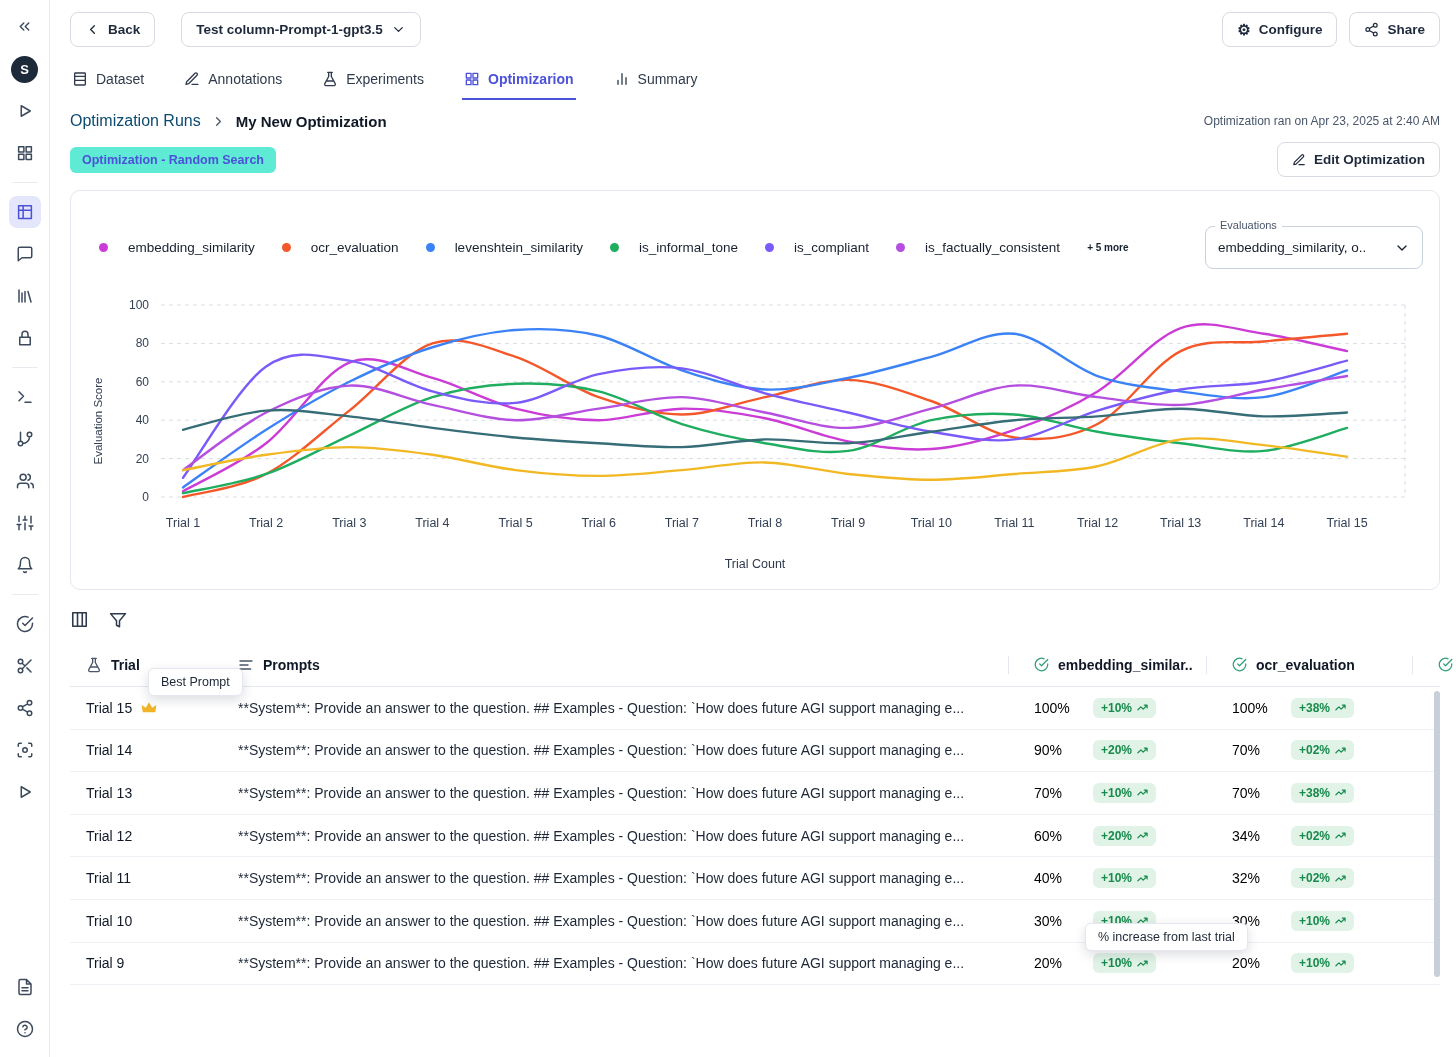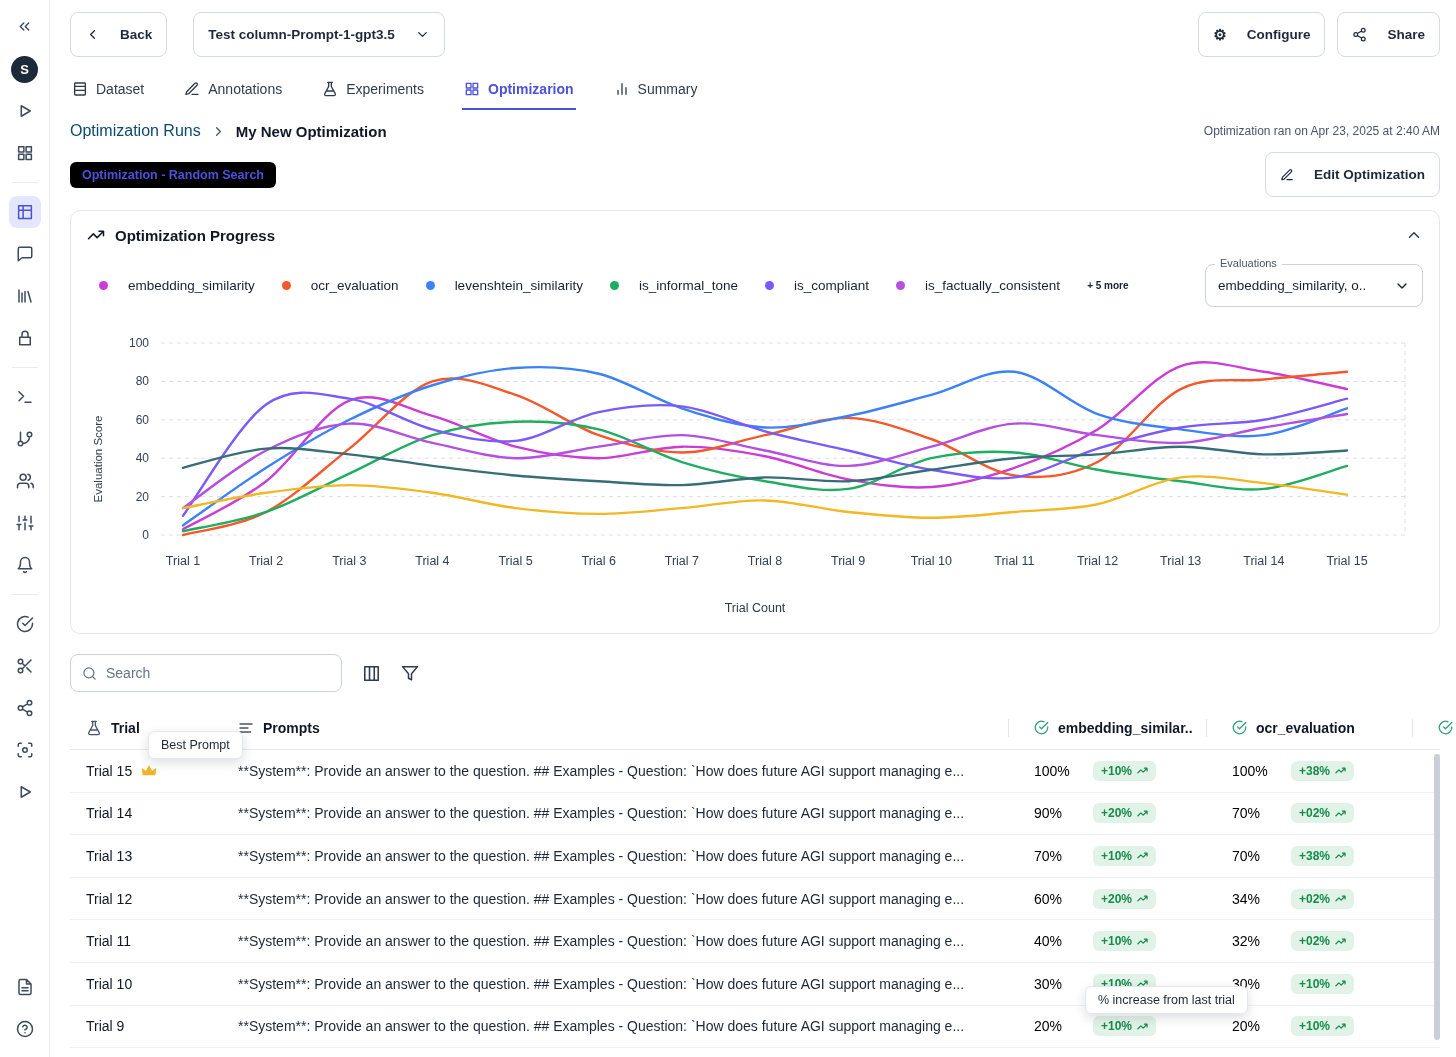--- a/index.html
+++ b/index.html
@@ -14,59 +14,59 @@
   .sb-item{width:32px;height:32px;border-radius:8px;display:flex;align-items:center;justify-content:center;
     color:#3d4a5c;cursor:pointer}
   .sb-item.active{background:#e4e7fb;color:#4c51d9}
   .sb-avatar{width:27px;height:27px;border-radius:50%;background:#1d2a3a;color:#fff;font-size:13px;
     font-weight:700;display:flex;align-items:center;justify-content:center;margin:4px 0 2px}
   .sb-divider{width:26px;height:1px;background:#e7eaef;margin:3px 0}
   .sb-bottom{margin-top:auto;display:flex;flex-direction:column;gap:10px;align-items:center}
 
   
   .main{margin-left:50px;padding:12px 16px 0 20px}
-  .btn{display:inline-flex;align-items:center;gap:20px;height:45px;padding:0 14px;border:1px solid #d7dbe2;
+  .btn{display:inline-flex;align-items:center;gap:8px;height:35px;padding:0 14px;border:1px solid #d7dbe2;
     border-radius:8px;background:#fff;font-size:13.5px;font-weight:600;color:#1e293b;cursor:pointer;white-space:nowrap}
   .topbar{display:flex;align-items:center}
   .model-select{margin-left:26px;min-width:228px;justify-content:space-between;font-weight:600}
   .topbar-right{margin-left:auto;display:flex;gap:12px}
   .glyph{font-size:15px;line-height:1}
 
   .tabs{display:flex;gap:36px;margin-top:16px}
   .tab{display:flex;align-items:center;gap:8px;padding:8px 2px 11px;font-size:14px;font-weight:500;
     color:#2f3b4c;border-bottom:2.5px solid transparent;cursor:pointer}
   .tab.active{color:#4c51d9;border-color:#4c51d9;font-weight:700}
 
   .crumb-row{display:flex;align-items:center;margin-top:12px;gap:10px}
   .crumb-parent{font-size:16px;color:#0c4a6e;cursor:pointer}
   .crumb-sep{color:#49566a;display:flex}
   .crumb-current{font-size:15px;font-weight:700;color:#101826}
   .run-info{margin-left:auto;font-size:12px;color:#49566a}
 
   .badge-row{display:flex;align-items:center;margin-top:12px}
-  .run-badge{background:#000000;color:#4c51d9;font-size:12.5px;font-weight:600;padding:6px 12px;border-radius:6px}
+  .run-badge{background:#5eead4;color:#4c51d9;font-size:12.5px;font-weight:600;padding:6px 12px;border-radius:6px}
   .badge-row .btn{margin-left:auto}
 
   
   .card{margin-top:13px;border:1px solid #e4e8ee;border-radius:10px;padding:15px 16px 18px}
   .card-head{display:flex;align-items:center;gap:10px}
   .card-title{font-size:15px;font-weight:700;color:#101826}
   .card-collapse{margin-left:auto;color:#2f3b4c;cursor:pointer}
   .legend-row{display:flex;align-items:center;margin-top:20px;padding-left:12px}
   .legend{display:flex;align-items:center;gap:27px}
   .legend-item{display:flex;align-items:center;gap:20px;font-size:13.5px;color:#18212f}
   .dot{width:9px;height:9px;border-radius:50%}
   .legend-more{font-size:10px;font-weight:700;margin-left:27px}
   .eval-select{margin-left:auto;position:relative;width:218px;height:43px;border:1px solid #c9d1dc;border-radius:8px;
     display:flex;align-items:center;justify-content:space-between;padding:0 12px;font-size:13.5px;color:#16202e;cursor:pointer}
   .eval-label{position:absolute;top:-8px;left:9px;background:#fff;padding:0 5px;font-size:11px;color:#49566a}
   .chart-zone{margin-top:26px;display:flex;align-items:stretch}
   .y-axis-title{width:22px;display:flex;align-items:center;justify-content:center}
   .y-axis-title span{transform:rotate(-90deg);white-space:nowrap;font-size:11.5px;color:#2f3b4c}
-  .x-axis-title{text-align:center;font-size:12.5px;color:#2f3b4c;margin-top:16px}
+  .x-axis-title{text-align:center;font-size:12.5px;color:#2f3b4c;margin-top:10px}
 
   
   .toolbar{display:flex;align-items:center;gap:20px;margin-top:20px}
   .search-box{width:272px;height:38px;border:1px solid #c9d1dc;border-radius:8px;display:flex;align-items:center;
     gap:9px;padding:0 11px;color:#64748b}
   .search-box input{border:0;outline:0;font-size:14px;width:100%;color:#16202e;font-family:inherit}
   .search-box input::placeholder{color:#64748b}
   .tool-ic{color:#2f3b4c;cursor:pointer}
 
   
@@ -299,33 +299,20 @@
       <span class="i">
           <svg viewBox="0 0 24 24" width="14" height="14" fill="none" stroke="currentColor" stroke-width="2" stroke-linecap="round" stroke-linejoin="round">
             <path d="M12 20h9M16.5 3.5a2.1 2.1 0 0 1 3 3L7 19l-4 1 1-4z"></path>
           </svg>
         </span>
       <span>Edit Optimization</span>
     </button>
   </div>
 
   <div class="card">
-    <div class="card-head">
-      <span class="i" style="color:#101826">
-          <svg viewBox="0 0 24 24" width="18" height="18" fill="none" stroke="currentColor" stroke-width="2" stroke-linecap="round" stroke-linejoin="round">
-            <path d="M22 7l-8.5 8.5-5-5L2 17M16 7h6v6"></path>
-          </svg>
-        </span>
-      <span class="card-title">Optimization Progress</span>
-      <span class="card-collapse i">
-          <svg viewBox="0 0 24 24" width="18" height="18" fill="none" stroke="currentColor" stroke-width="2" stroke-linecap="round" stroke-linejoin="round">
-            <path d="M18 15l-6-6-6 6"></path>
-          </svg>
-        </span>
-    </div>
     <div class="legend-row">
       <div class="legend" id="legend">
           <div class="legend-item">
             <span class="dot" style="background:#cb3cd6"></span>
                  <span>embedding_similarity</span>
           </div>
           <div class="legend-item">
             <span class="dot" style="background:#f4582a"></span>
                  <span>ocr_evaluation</span>
           </div>
@@ -397,28 +384,20 @@
           <path d="M74,182.8C87.85714285714286,164.24,129.42857142857142,90.96,157.14285714285714,71.44C184.85714285714286,51.92,212.57142857142856,61.52000000000001,240.28571428571428,65.68C268,69.84,295.7142857142857,89.35999999999999,323.42857142857144,96.39999999999999C351.14285714285717,103.44,378.85714285714283,110.8,406.57142857142856,107.92C434.2857142857143,105.04,461.99999999999994,84.88000000000001,489.71428571428567,79.12C517.4285714285713,73.36,545.1428571428571,70.15999999999998,572.8571428571429,73.35999999999999C600.5714285714287,76.55999999999999,628.2857142857143,90.96,656,98.32C683.7142857142857,105.67999999999999,711.4285714285714,111.11999999999999,739.1428571428571,117.52C766.8571428571428,123.92,794.5714285714286,132.24,822.2857142857142,136.72C849.9999999999999,141.2,877.7142857142856,147.92000000000002,905.4285714285713,144.4C933.1428571428571,140.88,960.8571428571428,123.92,988.5714285714286,115.6C1016.2857142857143,107.27999999999999,1044,99.27999999999999,1071.7142857142858,94.47999999999999C1099.4285714285716,89.67999999999999,1127.142857142857,91.60000000000001,1154.857142857143,86.80000000000001C1182.5714285714287,82.00000000000001,1224.142857142857,69.2,1238,65.68" fill="none" stroke="#7a5af8" stroke-width="2.4" stroke-linecap="round"></path>
           <path d="M74,175.12C87.85714285714286,165.52,129.42857142857142,131.6,157.14285714285714,117.52C184.85714285714286,103.44,212.57142857142856,91.92000000000002,240.28571428571428,90.64000000000001C268,89.36000000000001,295.7142857142857,104.08000000000001,323.42857142857144,109.84C351.14285714285717,115.6,378.85714285714283,124.55999999999999,406.57142857142856,125.19999999999999C434.2857142857143,125.83999999999999,461.99999999999994,117.52,489.71428571428567,113.67999999999999C517.4285714285713,109.83999999999999,545.1428571428571,101.52,572.8571428571429,102.16C600.5714285714287,102.8,628.2857142857143,112.39999999999999,656,117.52C683.7142857142857,122.64,711.4285714285714,133.51999999999998,739.1428571428571,132.88C766.8571428571428,132.24,794.5714285714286,120.71999999999998,822.2857142857142,113.67999999999999C849.9999999999999,106.64,877.7142857142856,92.56000000000002,905.4285714285713,90.64000000000001C933.1428571428571,88.72000000000001,960.8571428571428,98.96,988.5714285714286,102.16C1016.2857142857143,105.36,1044,111.12,1071.7142857142858,109.84C1099.4285714285716,108.56,1127.142857142857,99.27999999999999,1154.857142857143,94.47999999999999C1182.5714285714287,89.67999999999999,1224.142857142857,83.27999999999999,1238,81.03999999999999" fill="none" stroke="#b44fe0" stroke-width="2.4" stroke-linecap="round"></path>
           <path d="M74,134.8C87.85714285714286,131.60000000000002,129.42857142857142,117.84,157.14285714285714,115.6C184.85714285714286,113.35999999999999,212.57142857142856,118.48,240.28571428571428,121.36C268,124.24,295.7142857142857,129.35999999999999,323.42857142857144,132.88C351.14285714285717,136.4,378.85714285714283,139.92000000000002,406.57142857142856,142.48000000000002C434.2857142857143,145.04000000000002,461.99999999999994,146.64000000000001,489.71428571428567,148.24C517.4285714285713,149.84,545.1428571428571,152.71999999999997,572.8571428571429,152.07999999999998C600.5714285714287,151.44,628.2857142857143,145.04,656,144.4C683.7142857142857,143.76000000000002,711.4285714285714,149.52,739.1428571428571,148.24C766.8571428571428,146.96,794.5714285714286,140.56,822.2857142857142,136.72C849.9999999999999,132.88,877.7142857142856,127.75999999999999,905.4285714285713,125.19999999999999C933.1428571428571,122.63999999999999,960.8571428571428,123.28,988.5714285714286,121.36C1016.2857142857143,119.44,1044,113.67999999999999,1071.7142857142858,113.67999999999999C1099.4285714285716,113.67999999999999,1127.142857142857,120.72,1154.857142857143,121.36C1182.5714285714287,122,1224.142857142857,118.16,1238,117.52" fill="none" stroke="#366d77" stroke-width="2.4" stroke-linecap="round"></path>
           <path d="M74,175.12C87.85714285714286,172.56,129.42857142857142,163.6,157.14285714285714,159.76C184.85714285714286,155.92,212.57142857142856,152.07999999999998,240.28571428571428,152.07999999999998C268,152.07999999999998,295.7142857142857,155.92,323.42857142857144,159.76C351.14285714285717,163.6,378.85714285714283,171.6,406.57142857142856,175.12C434.2857142857143,178.64000000000001,461.99999999999994,180.88,489.71428571428567,180.88C517.4285714285713,180.88,545.1428571428571,177.36,572.8571428571429,175.12C600.5714285714287,172.88,628.2857142857143,166.8,656,167.44C683.7142857142857,168.07999999999998,711.4285714285714,176.08,739.1428571428571,178.96C766.8571428571428,181.84,794.5714285714286,184.72,822.2857142857142,184.72C849.9999999999999,184.72,877.7142857142856,181.20000000000002,905.4285714285713,178.96C933.1428571428571,176.72,960.8571428571428,177.04,988.5714285714286,171.28C1016.2857142857143,165.52,1044,147.92000000000002,1071.7142857142858,144.4C1099.4285714285716,140.88,1127.142857142857,147.28,1154.857142857143,150.16C1182.5714285714287,153.04,1224.142857142857,159.76,1238,161.68" fill="none" stroke="#f2b824" stroke-width="2.4" stroke-linecap="round"></path>
         </svg>
     </div>
     <div class="x-axis-title">Trial Count</div>
   </div>
 
   <div class="toolbar">
-    <div class="search-box">
-      <span class="i">
-          <svg viewBox="0 0 24 24" width="15" height="15" fill="none" stroke="currentColor" stroke-width="2" stroke-linecap="round" stroke-linejoin="round">
-            <path d="M11 19a8 8 0 1 0 0-16 8 8 0 0 0 0 16zM21 21l-4.3-4.3"></path>
-          </svg>
-        </span>
-      <input type="text" placeholder="Search" style="">
-    </div>
     <span class="tool-ic i">
         <svg viewBox="0 0 24 24" width="19" height="19" fill="none" stroke="currentColor" stroke-width="2" stroke-linecap="round" stroke-linejoin="round">
           <path d="M3.5 3.5h17v17h-17zM9.5 3.5v17M15.5 3.5v17"></path>
         </svg>
       </span>
     <span class="tool-ic i">
         <svg viewBox="0 0 24 24" width="18" height="18" fill="none" stroke="currentColor" stroke-width="2" stroke-linecap="round" stroke-linejoin="round">
           <path d="M22 3.5H2l8 9.5v6l4 2v-8z"></path>
         </svg>
       </span>

